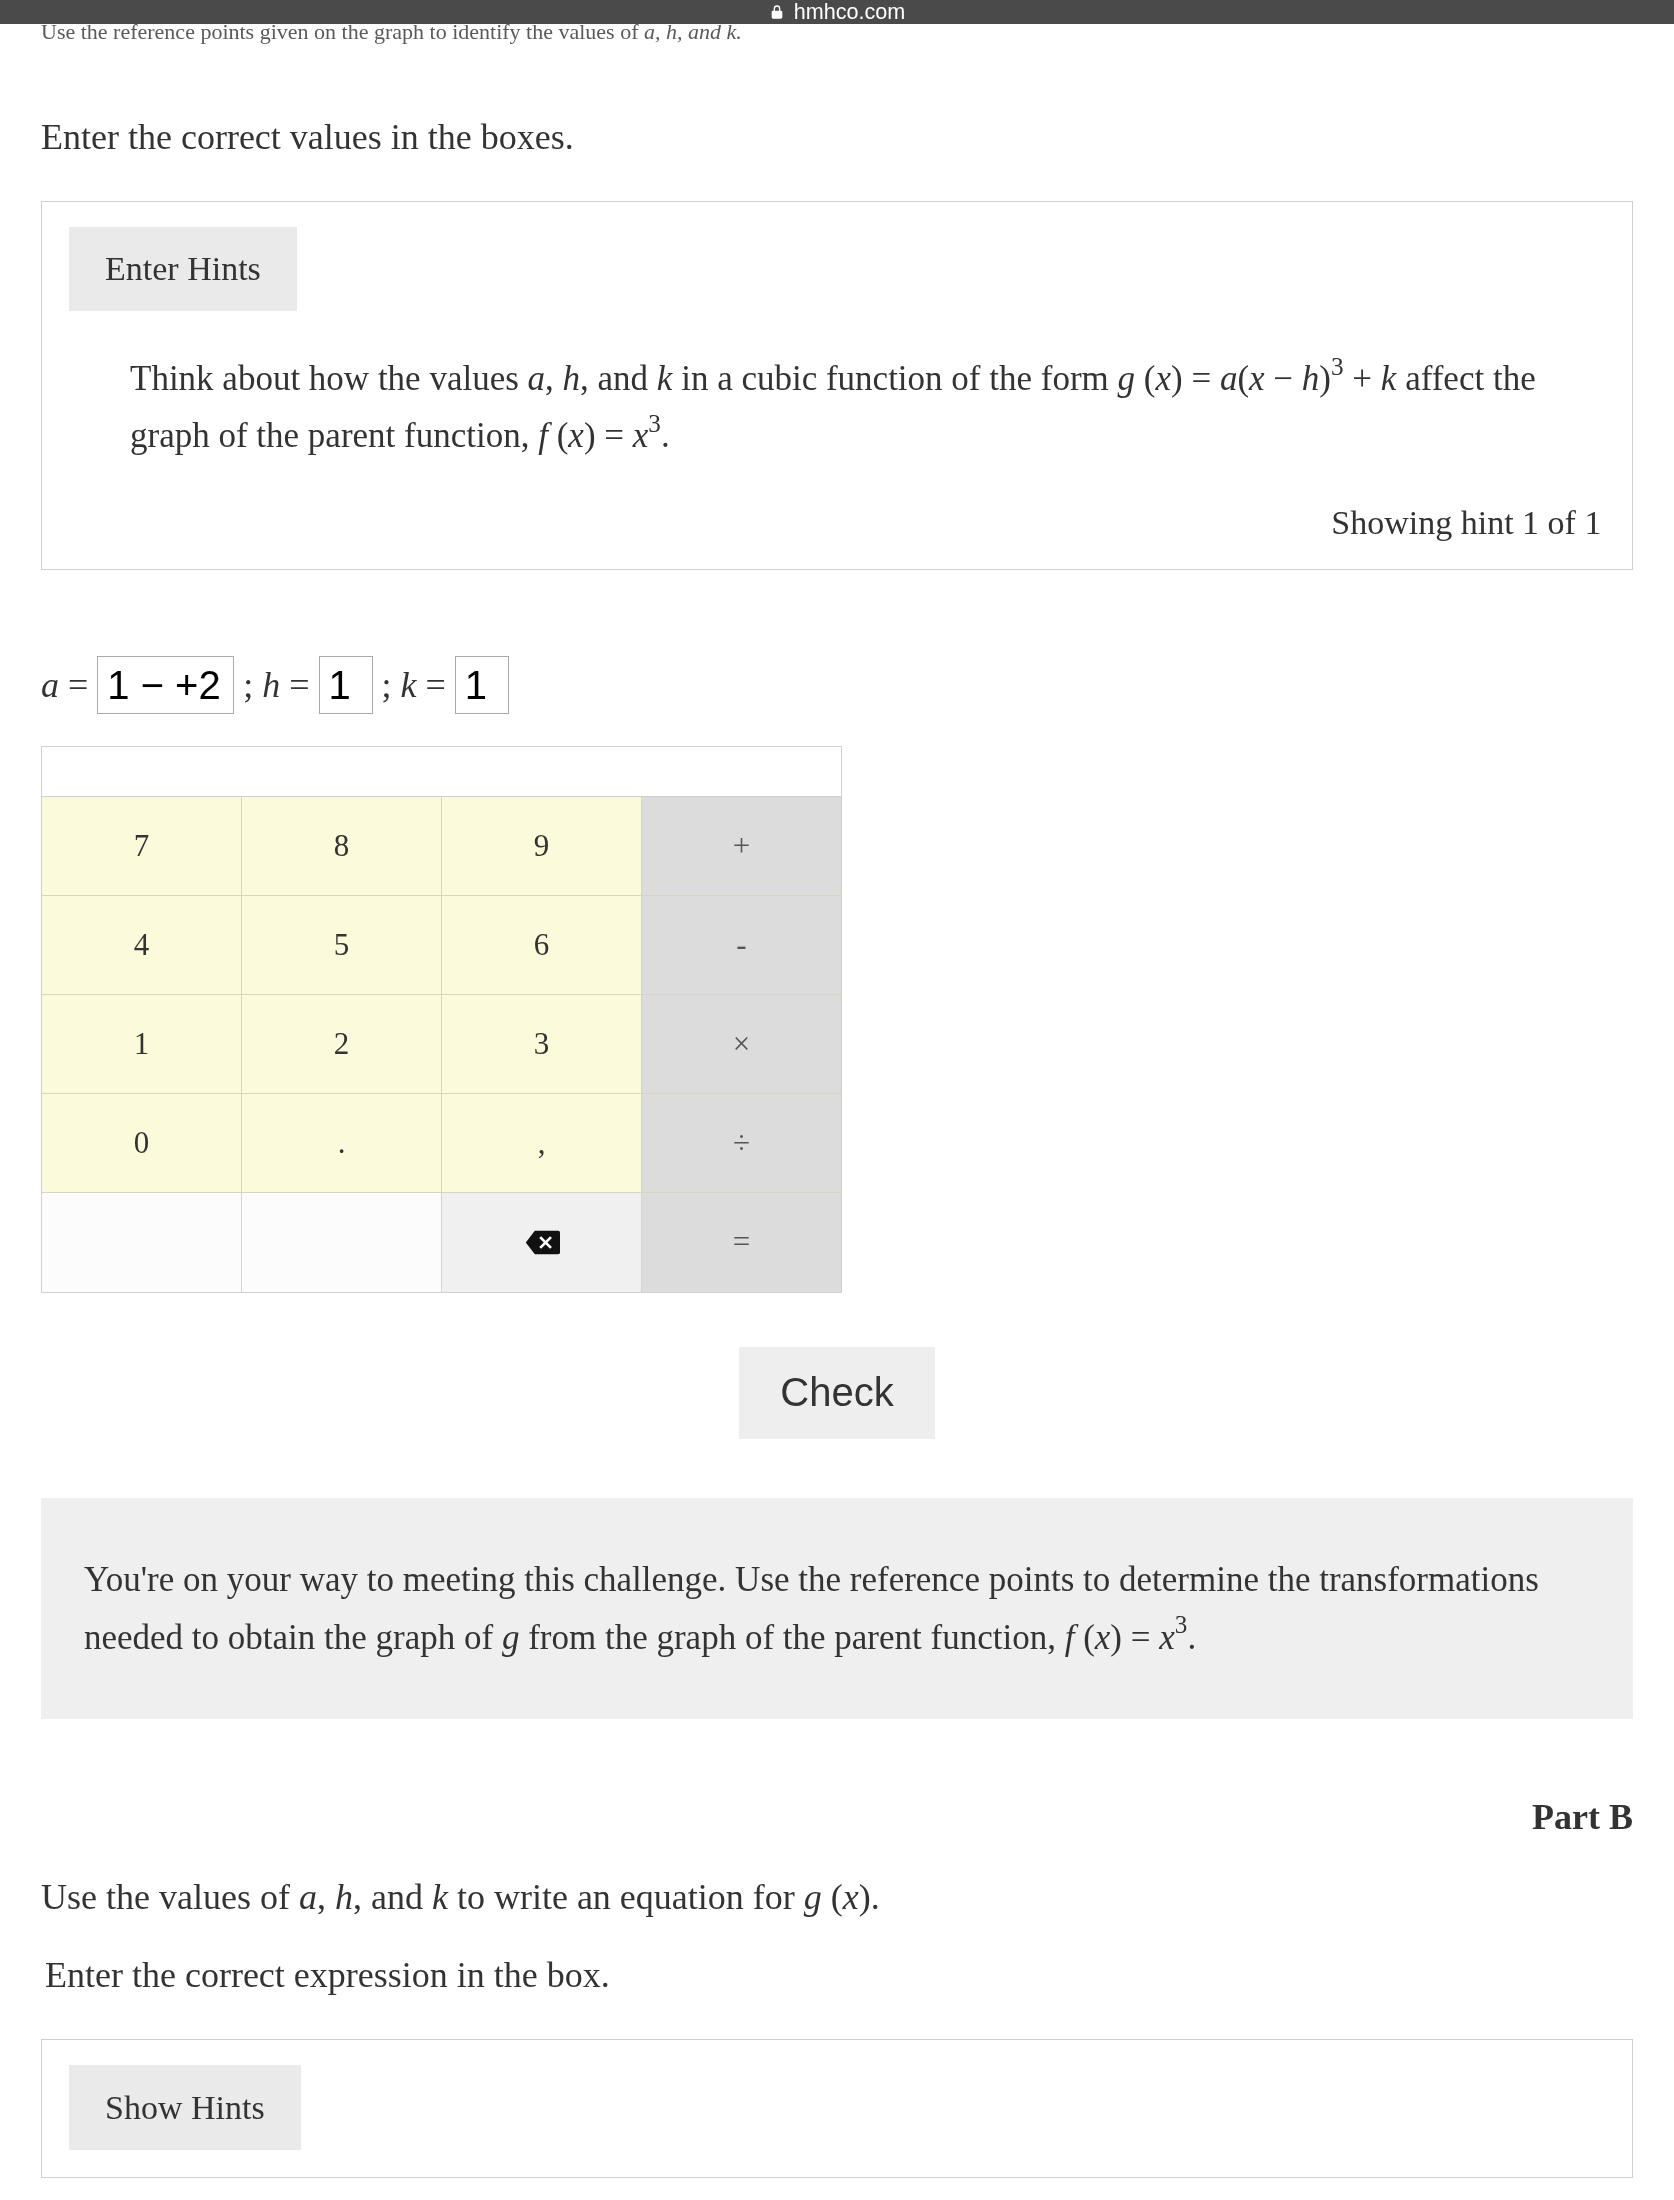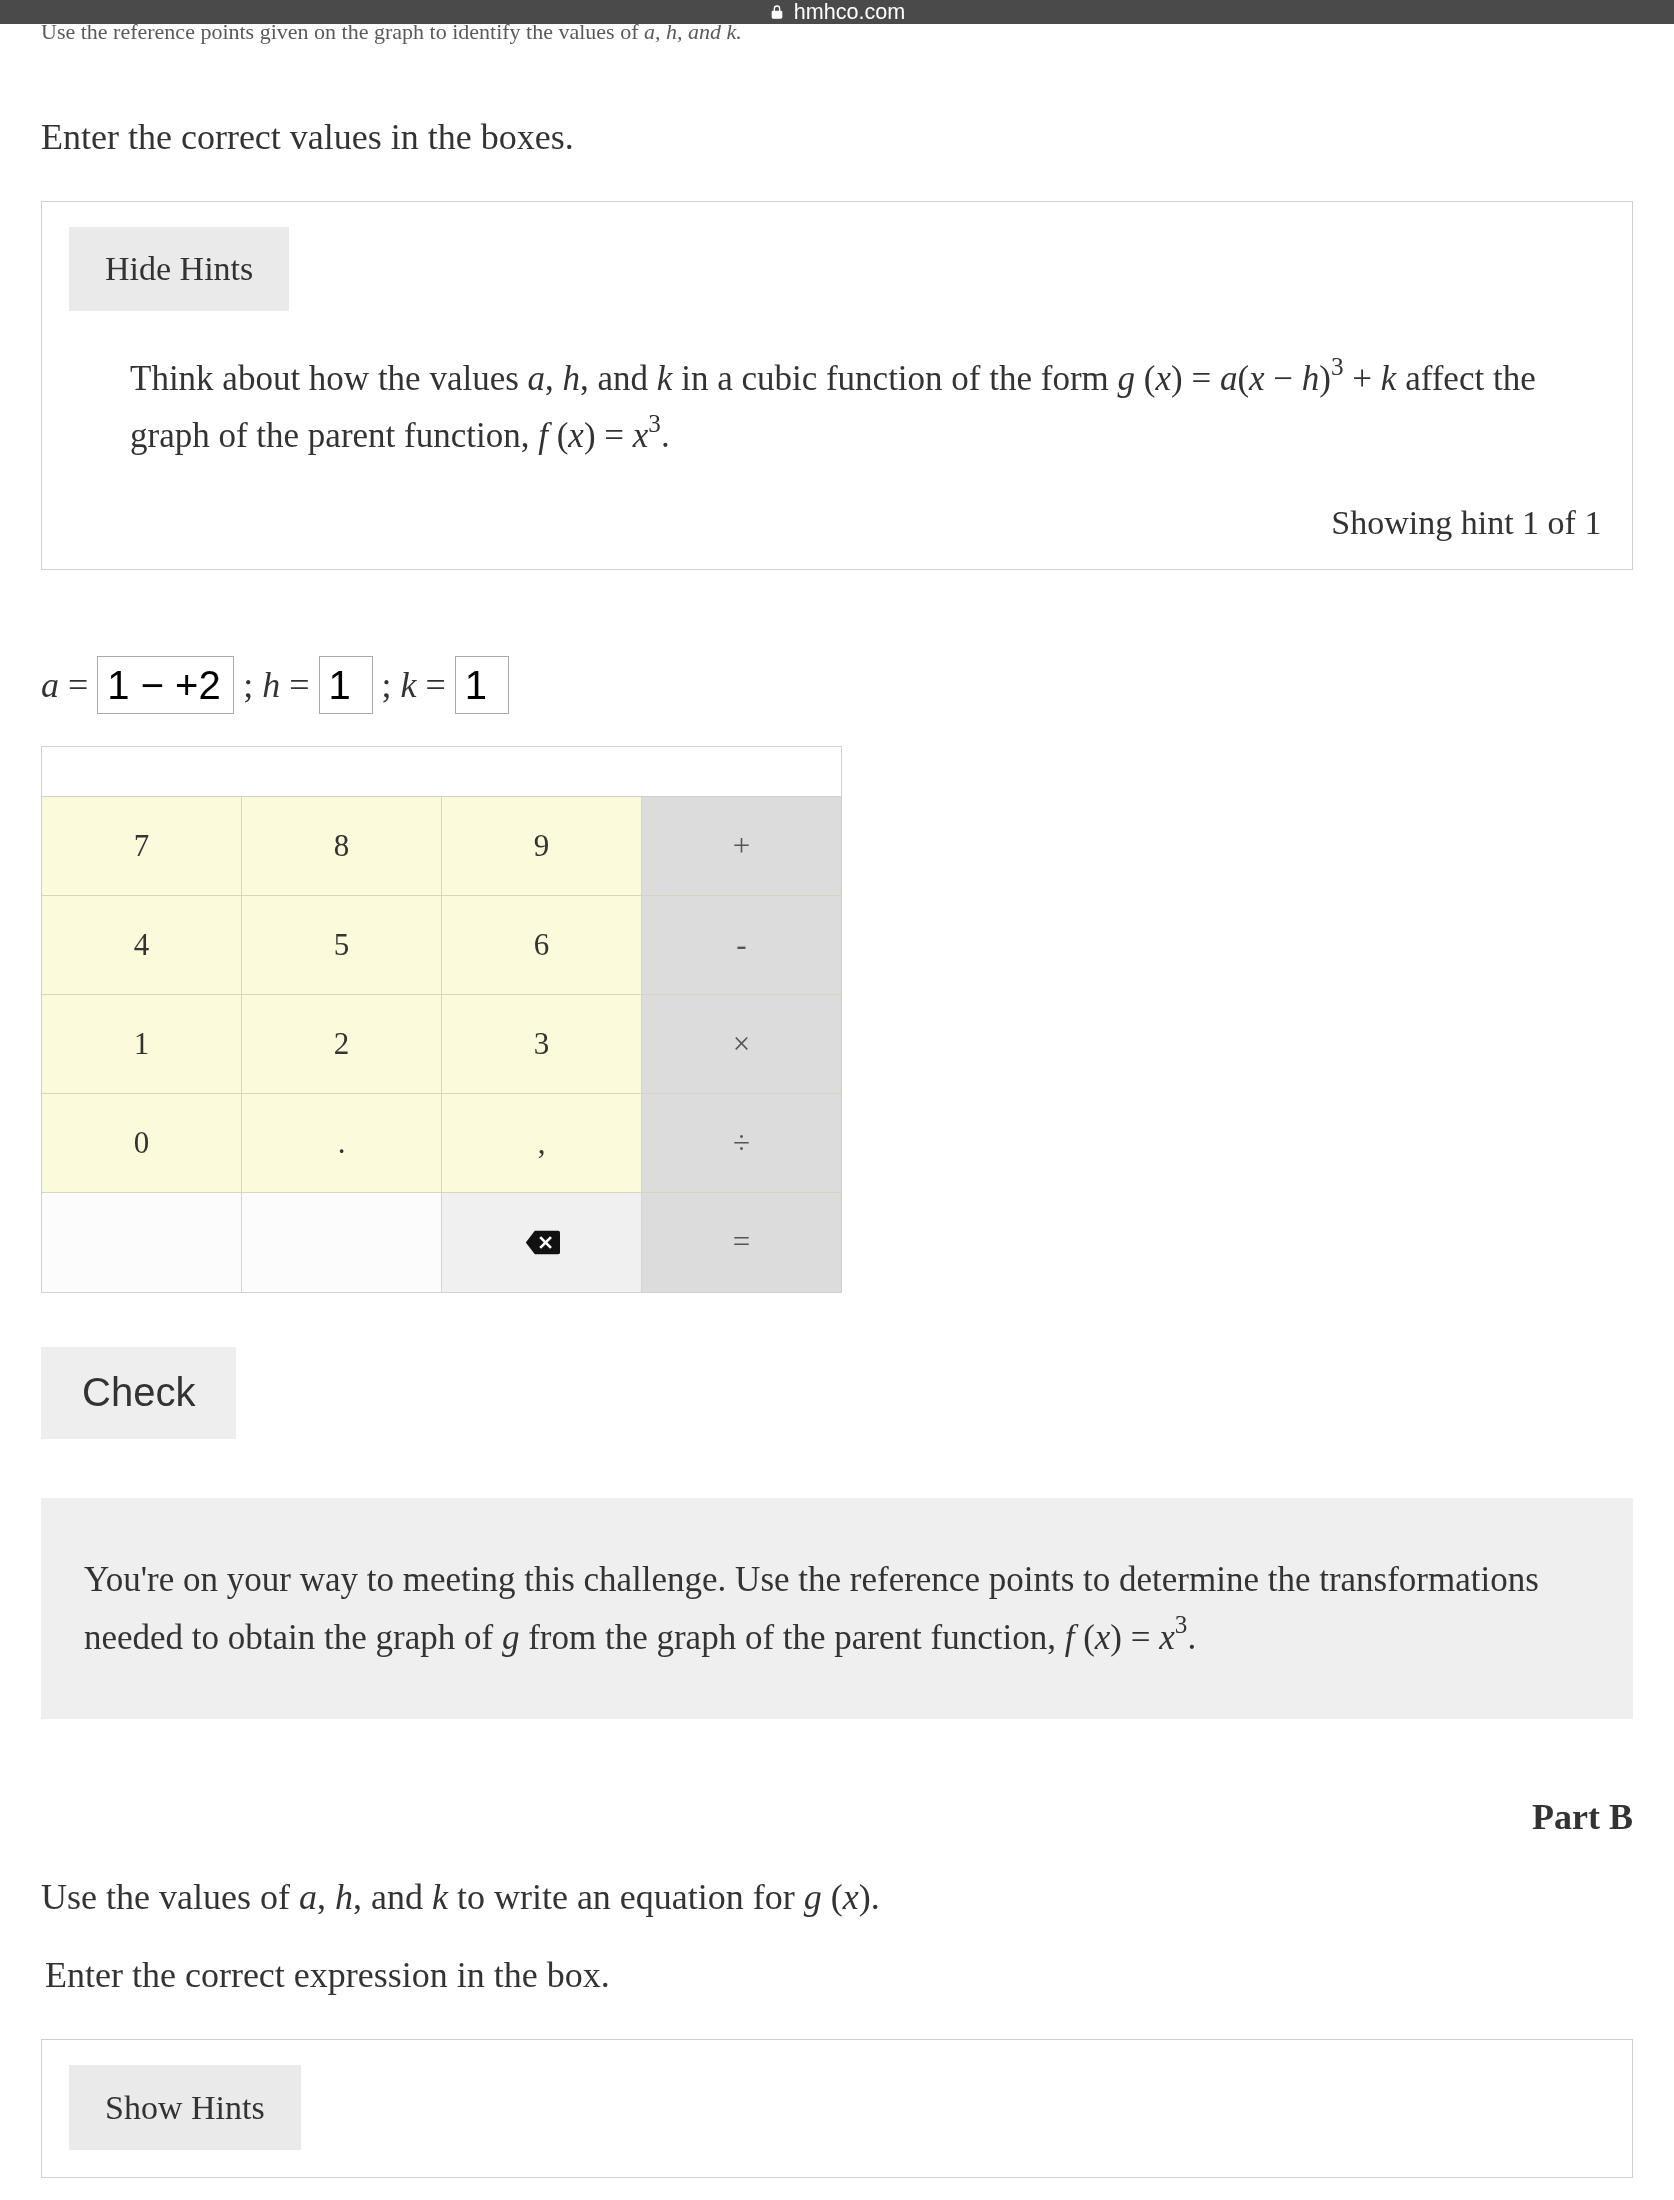--- a/index.html
+++ b/index.html
@@ -107,21 +107,21 @@
     font-size: 31px;
     font-family: Georgia, serif;
     cursor: pointer;
   }
   .key.num { background: #fbfadb; color: #333; }
   .key.op  { background: #dcdcdc; color: #555; border-right: none; }
   .key.blank { background: #fcfcfc; }
   .key.backspace { background: #f0f0f0; }
   .krow .key:last-child { border-right: none; }
   .keypad .rows .krow:last-child .key { border-bottom: none; }
-  .check-row { display: flex; justify-content: flex-start; margin-bottom: 59px; }
+  .check-row { display: flex; justify-content: center; margin-bottom: 59px; }
   .btn-check {
     background: #eeeeee;
     border: none;
     font-family: Helvetica, Arial, sans-serif;
     font-size: 40px;
     color: #333;
     padding: 23.4px 41px;
     cursor: pointer;
   }
   .feedback {
@@ -160,21 +160,21 @@
 
 <div class="content">
 
   <div class="partial-line">
     <span>Use the reference points given on the graph to identify the values of </span><span class="mi">a, h, and k.</span>
   </div>
 
   <div class="instruction">Enter the correct values in the boxes.</div>
 
   <div class="hints-panel">
-    <button class="btn-gray">Hide Hints</button>
+    <button class="btn-gray">Enter Hints</button>
     <div class="hint-body">
       <span>Think about how the values </span><span class="math-i">a</span>, <span class="math-i">h</span>, and <span class="math-i">k</span><span> in a cubic function of the form </span><span class="math-i">g</span> (<span class="math-i">x</span>) = <span class="math-i">a</span>(<span class="math-i">x</span> − <span class="math-i">h</span>)<sup>3</sup> + <span class="math-i">k</span><span> affect the graph of the parent function, </span><span class="math-i">f</span> (<span class="math-i">x</span>) = <span class="math-i">x</span><sup>3</sup>.
     </div>
     <div class="hint-footer">Showing hint 1 of 1</div>
   </div>
 
   <div class="eqrow">
     <span class="math-i">a</span>
       <span class="eqtext">=</span>
     <input class="inp wide" value="1 − +2" style="">

